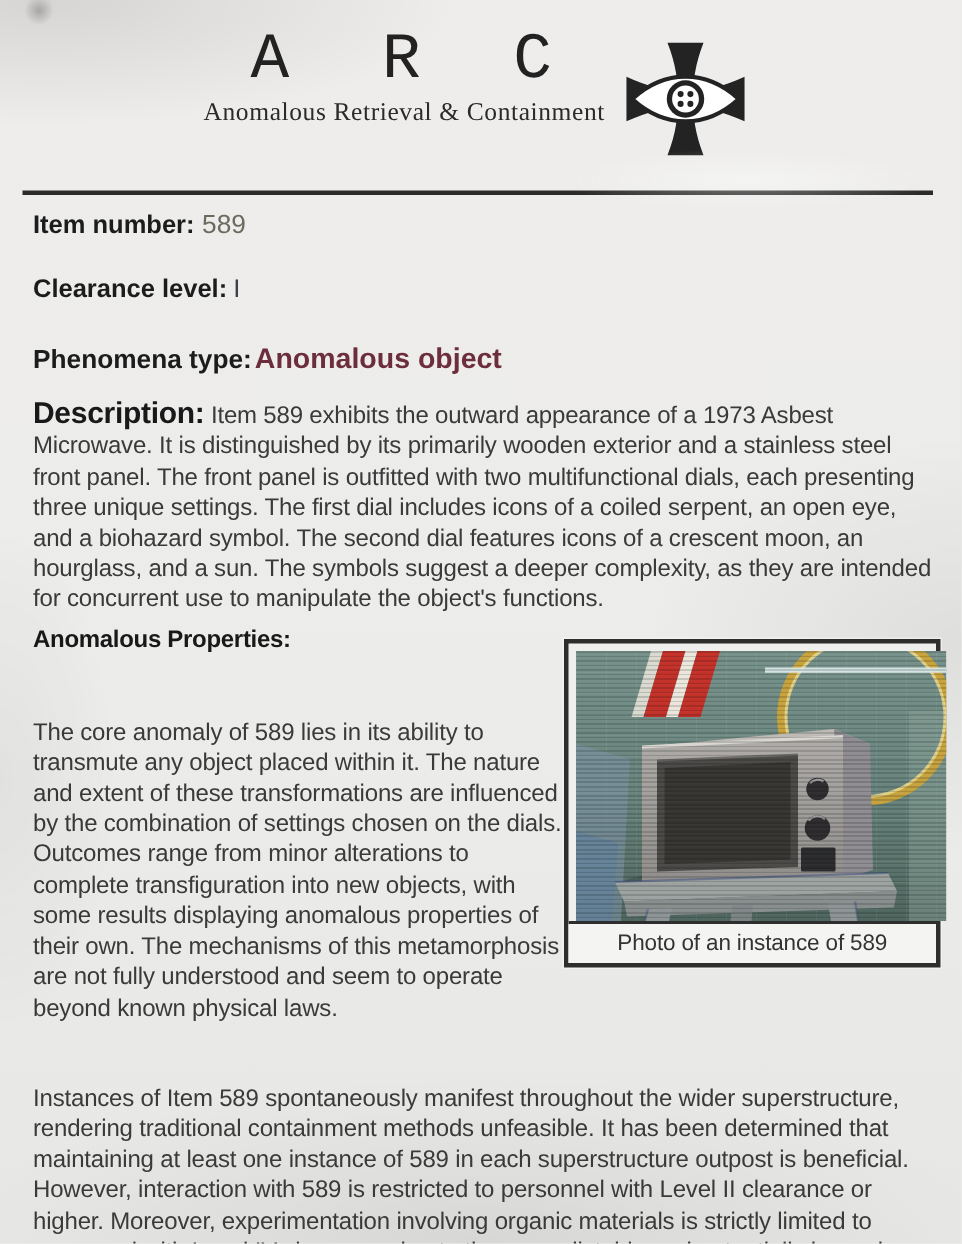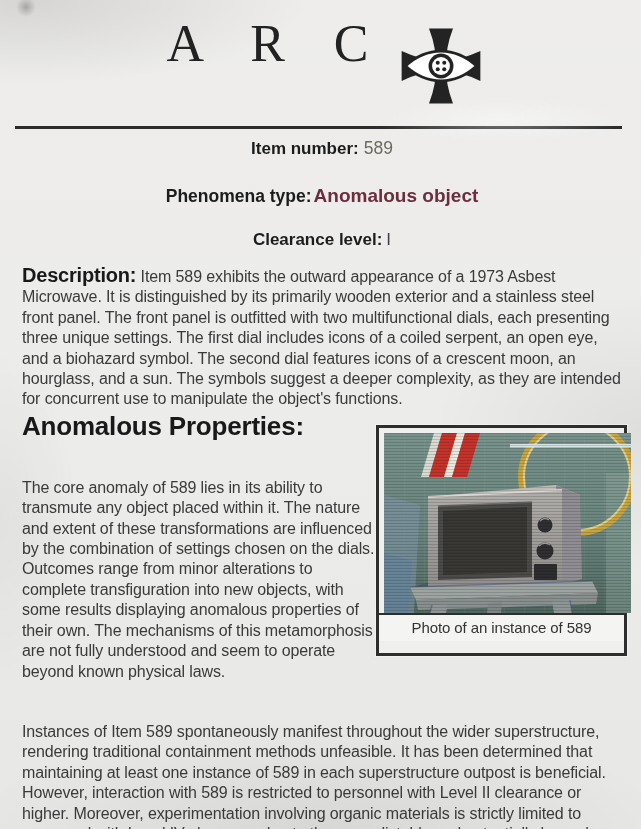--- a/index.html
+++ b/index.html
@@ -26,67 +26,67 @@
       radial-gradient(circle 14px at 26px 7px, rgba(40,40,40,0.35), transparent 70%),
       radial-gradient(ellipse 180px 30px at 500px 120px, rgba(255,255,255,0.5), transparent 70%),
       radial-gradient(ellipse 120px 260px at 0px 520px, rgba(0,0,0,0.05), transparent 70%);
     opacity:.8;
   }
 
   
   .header { padding-top:10px; display:flex; justify-content:center; align-items:flex-start; }
   .title-block { text-align:center; margin-top:8px; }
   .arc-title {
-    font-family:Liberation Serif, serif;
-    font-size:52px; font-weight:400; color:#222;
+    font-family:Liberation Mono, monospace;
+    font-size:43px; font-weight:400; color:#222;
     letter-spacing:18px; line-height:1; padding-left:14px;
   }
   .arc-subtitle {
     font-family:"Liberation Serif", serif;
     font-size:17px; color:#2a2a2a; letter-spacing:0.4px;
     margin-top:4px;
   }
   .logo-cross { margin-left:6px; margin-top:10px; }
 
   .rule {
     margin:10px 0 0 15px; width:607px; height:3px;
     background:#2b2b2b; border:none;
   }
 
   
   .content { padding:0 19px 0 22px; }
-  .field { font-size:17px;text-align:center; }
+  .field { font-size:17px; }
   .field .label { font-weight:bold; color:#1c1c1c; }
   .field-item { margin-top:9px; }
   .field-item .value { color:#6a6a5d; font-size:17.5px; margin-left:5px; }
   .field-clearance { margin-top:23px; }
   .field-clearance .value { color:#3f3f4a; margin-left:4px; font-size:17px; }
   .field-phenomena { margin-top:26px; }
   .field-phenomena .label { font-size:17.5px; }
   .field-phenomena .value { color:#6c2d3c; font-weight:bold; font-size:19px; margin-left:2px; }
 
   
   .para { font-size:16px; line-height:20.4px; color:#3a3a3a; letter-spacing:-0.12px;margin-top:40px; }
   .description { margin-top:15px; width:604px; }
   .inline-heading { font-weight:bold; font-size:20px; color:#191919; letter-spacing:-0.2px;text-align:center; }
 
   .columns { display:flex; margin-top:4px; }
   .left-col { width:358px; flex:none; padding-right:4px; }
   .sec-heading {
-    font-weight:bold; font-size:26px; color:#191919;
+    font-weight:bold; font-size:16px; color:#191919;
     letter-spacing:-0.2px; line-height:24px;
   }
 
   
   .photo-figure { flex:none; margin-left:-4px; margin-top:11px; }
   .photo-frame {
     width:251px;
     border:3px solid #2e2e2e;
     background:#efefed;
-    padding:5px 5px 12px 5px;
+    padding:5px 5px 0 5px;
     box-shadow:0 0 0 1px rgba(255,255,255,0.4);
   }
   .photo-stage { position:relative; width:247px; height:180px; overflow:hidden; }
   .scanlines {
     position:absolute; inset:0; pointer-events:none;
     background:repeating-linear-gradient(180deg, rgba(16,28,26,0.17) 0px, rgba(16,28,26,0.17) 1px, rgba(255,255,255,0.03) 1px, transparent 3px);
   }
   .photo-caption {
     border-top:2px solid #2e2e2e;
     margin:0 -5px;
@@ -102,20 +102,21 @@
 </style>
 </head>
 <body>
 
 <div class="page">
   <div class="texture"></div>
 
   <div class="header">
     <div class="title-block">
       <div class="arc-title">A R C</div>
+      <div class="arc-subtitle">Anomalous Retrieval &amp; Containment</div>
     </div>
     <span class="logo-cross">
       <svg width="96" height="92" viewBox="0 0 100 92">
         <g fill="#232323">
           <path d="M44,46 Q46,29 37.5,7 L62.5,7 Q54,29 56,46 Z"></path>
           <path d="M44,46 Q46,63 37.5,85 L62.5,85 Q54,63 56,46 Z"></path>
           <path d="M50,40 Q33,41.5 9,30.5 L9,61.5 Q33,50.5 50,52 Z"></path>
           <path d="M50,40 Q67,41.5 91,30.5 L91,61.5 Q67,50.5 50,52 Z"></path>
           <rect x="42" y="38" width="16" height="16"></rect>
         </g>
@@ -131,26 +132,26 @@
   </div>
 
   <hr class="rule">
 
   <div class="content">
 
     <div class="field field-item">
       <span class="label">Item number:</span><span class="value">589</span>
     </div>
 
+    <div class="field field-clearance">
+      <span class="label">Clearance level:</span><span class="value">I</span>
+    </div>
+
     <div class="field field-phenomena">
       <span class="label">Phenomena type:</span><span class="value">Anomalous object</span>
-    </div>
-
-    <div class="field field-clearance">
-      <span class="label">Clearance level:</span><span class="value">I</span>
     </div>
 
     <div class="para description">
       <span class="inline-heading">Description:</span>
       <span>Item 589 exhibits the outward appearance of a 1973 Asbest Microwave. It is distinguished by its primarily wooden exterior and a stainless steel front panel. The front panel is outfitted with two multifunctional dials, each presenting three unique settings. The first dial includes icons of a coiled serpent, an open eye, and a biohazard symbol. The second dial features icons of a crescent moon, an hourglass, and a sun. The symbols suggest a deeper complexity, as they are intended for concurrent use to manipulate the object's functions.</span>
     </div>
 
     <div class="columns">
       <div class="left-col">
         <div class="sec-heading">Anomalous Properties:</div>

